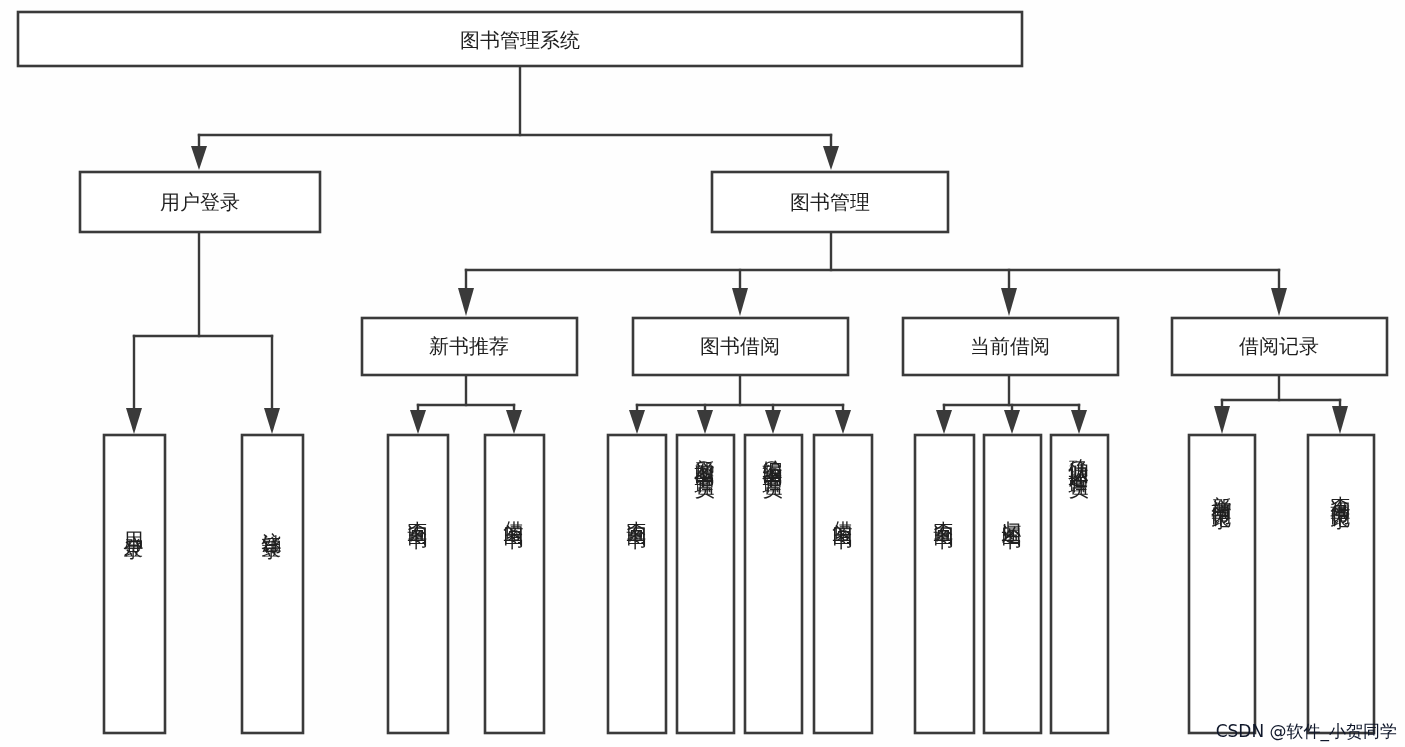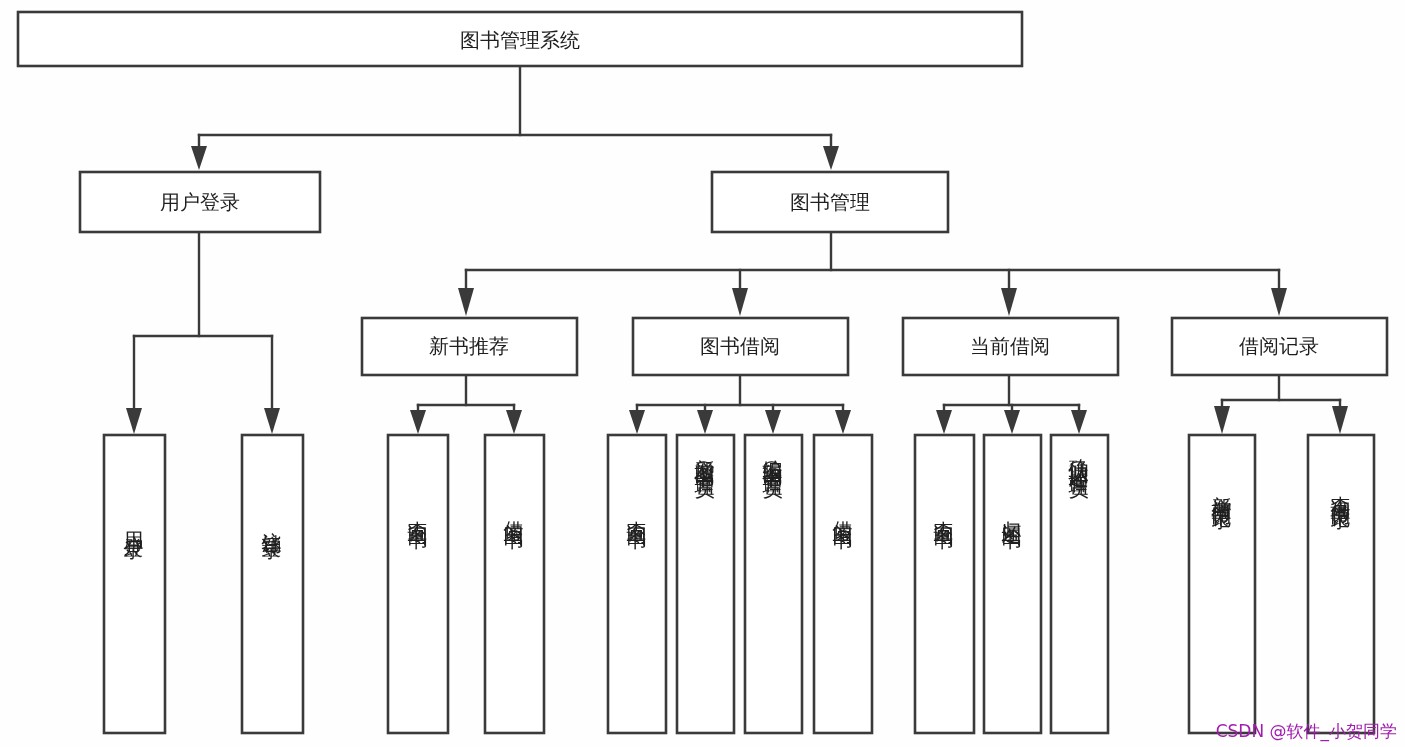--- a/index.html
+++ b/index.html
@@ -31,21 +31,21 @@
     line-height:1;
     white-space:nowrap;
     pointer-events:none;
   }
   .watermark{
     position:absolute;
     right:8px;
     bottom:4px;
     font-family:"DejaVu Sans","Liberation Sans",sans-serif;
     font-size:17px;
-    color:#a21caf;
+    color:#0f172a;
     white-space:nowrap;
   }
 </style>
 </head>
 <body>
 
 <div id="stage">
 
   <svg id="diagram" viewBox="0 0 1405 747">
 

